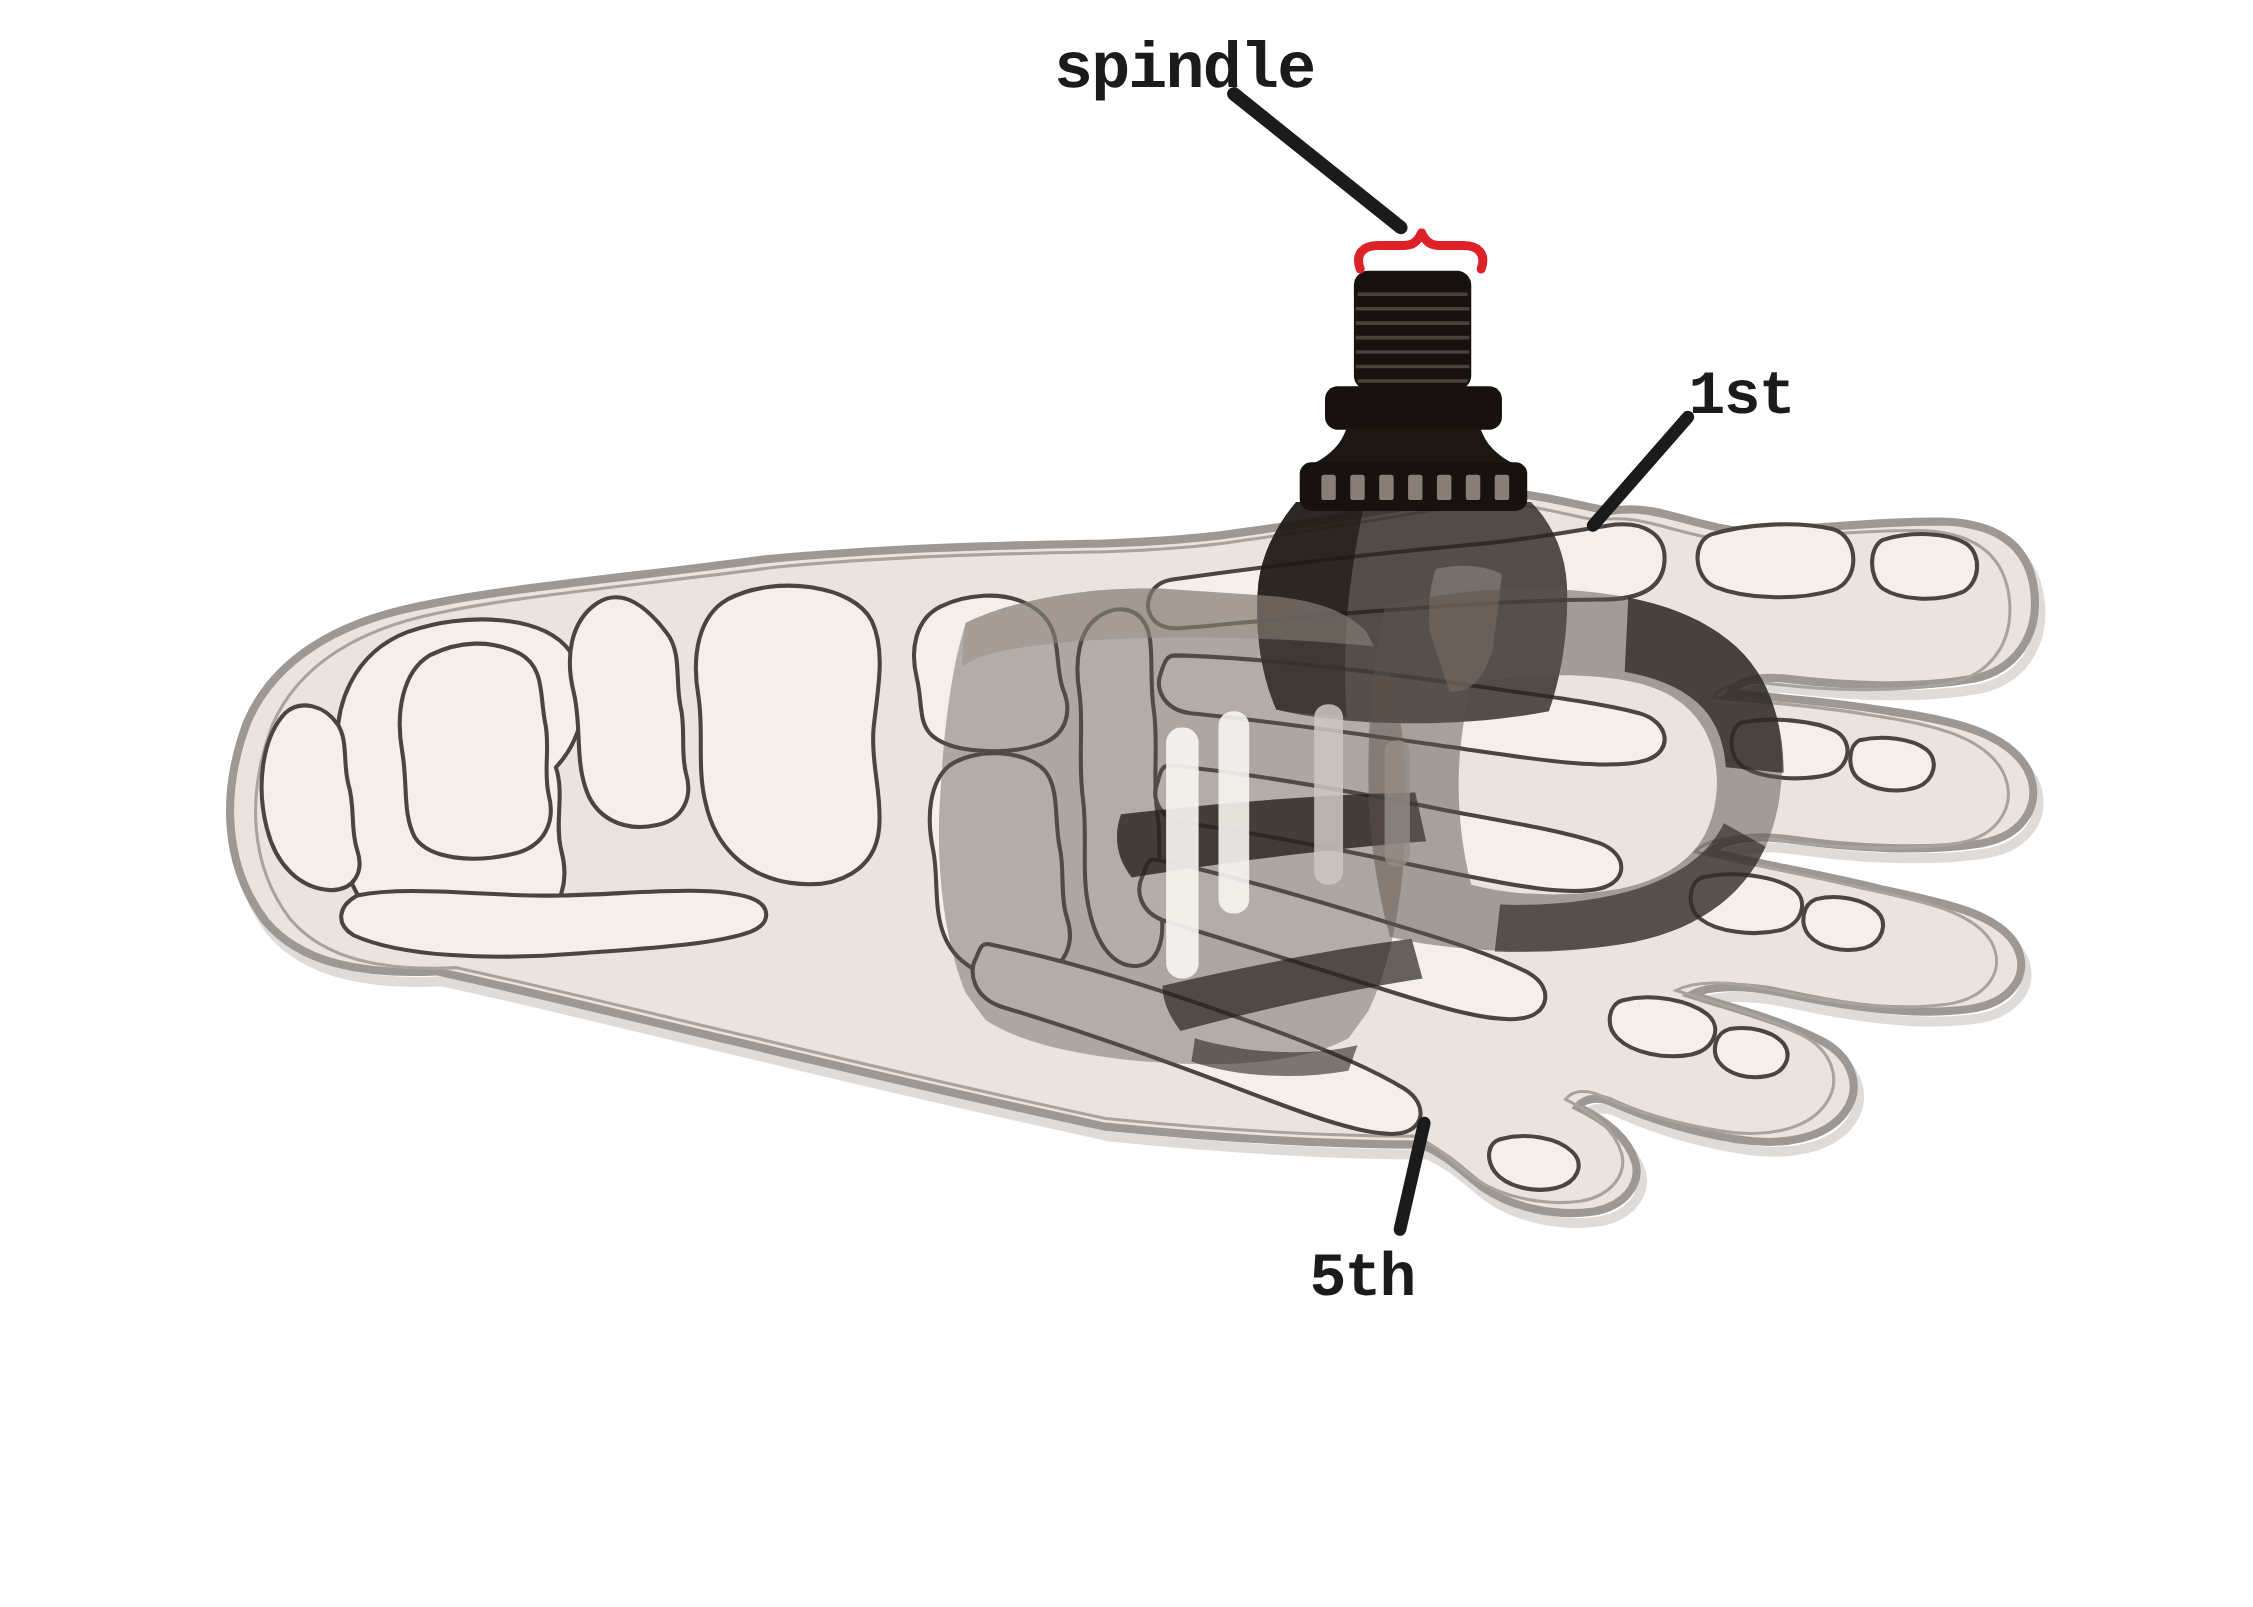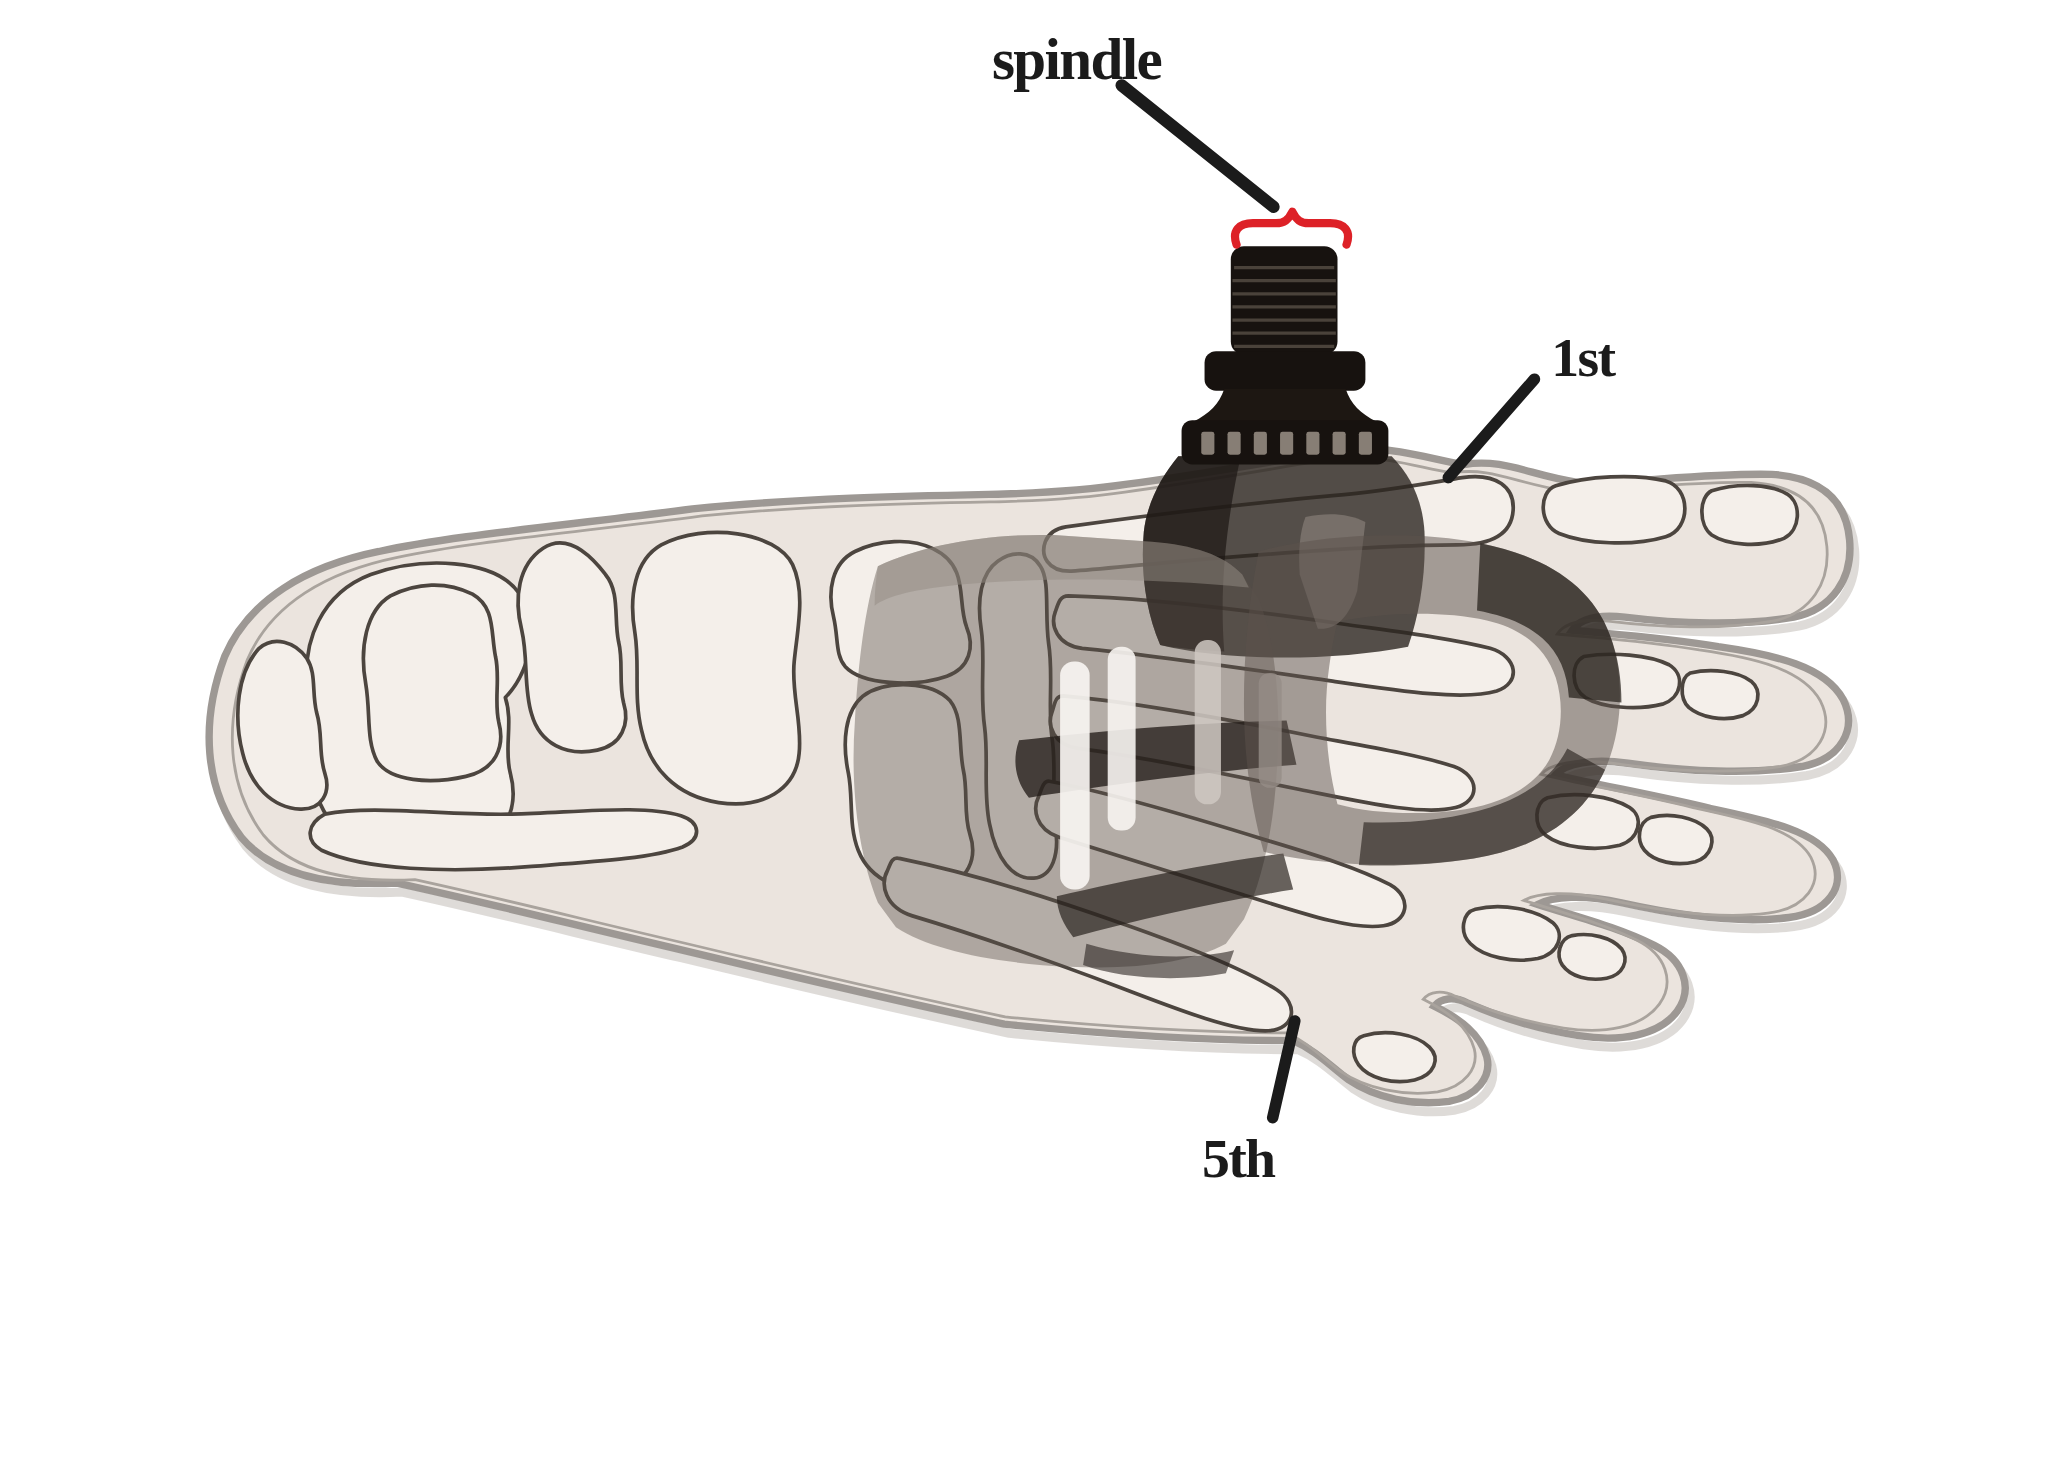--- a/index.html
+++ b/index.html
@@ -2,21 +2,21 @@
 <html style="--background: #ffffff; --skin: #ebe4de; --skin-outline: #9d9894; --skin-shadow: #c8c3be; --skin-inner-line: #a9a39d; --bone-fill: #f4efea; --bone-outline: #4c453f; --pedal-solid: #17120f; --pedal-dark: #2c2521; --pedal-mid: #5b524b; --pedal-light: #948b84; --pedal-stripe: #4a423a; --pedal-slotmark: #877e75; --slot-light: #f7f4f1; --slot-gray: #cfc8c2; --accent-red: #dd2127; --label-color: #1b1b1b;"><head>
 <meta charset="utf-8">
 <style>
   html, body { margin: 0; padding: 0; background: #ffffff; }
   .canvas {
     position: relative;
     width: 2048px;
     height: 1199px;
     background: var(--background, #ffffff);
     overflow: hidden;
-    font-family: Liberation Serif, serif;
+    font-family: Liberation Mono, monospace;
   }
   svg { display: block; width: 100%; height: 100%; }
 
   .skin-fill   { fill: var(--skin, #ebe4de); stroke: var(--skin-outline, #9d9894); stroke-width: 9; }
   .skin-shadow { fill: none; stroke: var(--skin-shadow, #c8c3be); stroke-width: 11; opacity: .6; }
   .inner-line  { fill: none; stroke: var(--skin-inner-line, #a9a39d); stroke-width: 3.5; }
   .bone { fill: var(--bone-fill, #f4efea); stroke: var(--bone-outline, #4c453f);
           stroke-width: 4.5; stroke-linejoin: round; }
   .pedal-solid  { fill: var(--pedal-solid, #17120f); }
   .pedal-stripe { stroke: var(--pedal-stripe, #4a423a); stroke-width: 4; }

